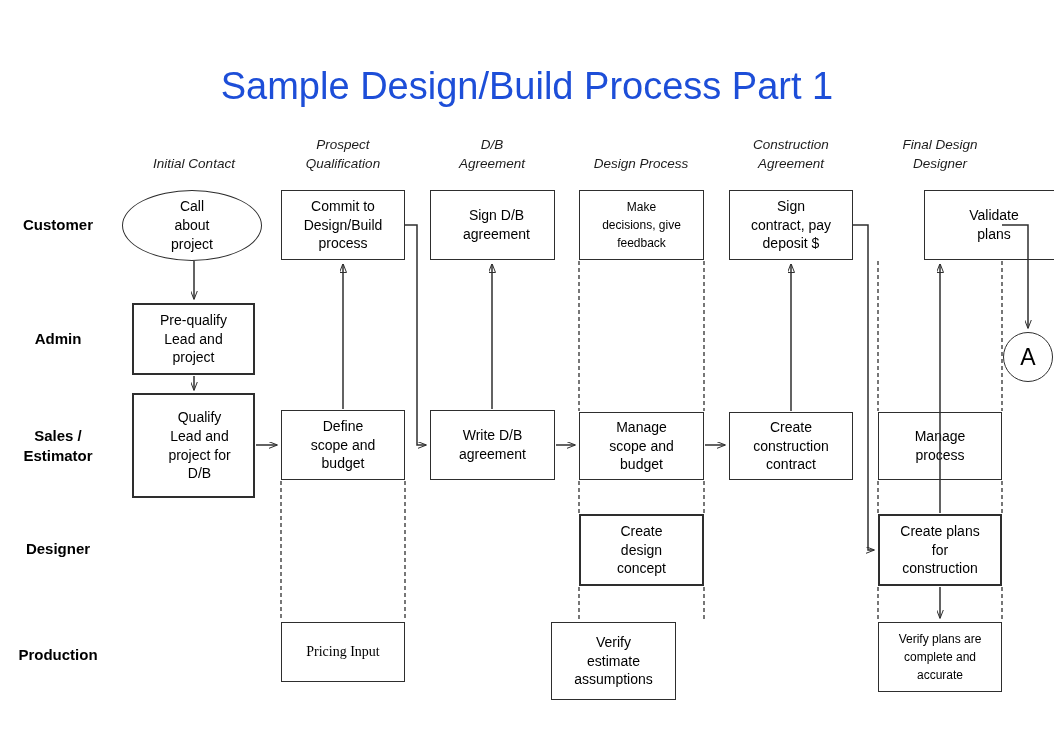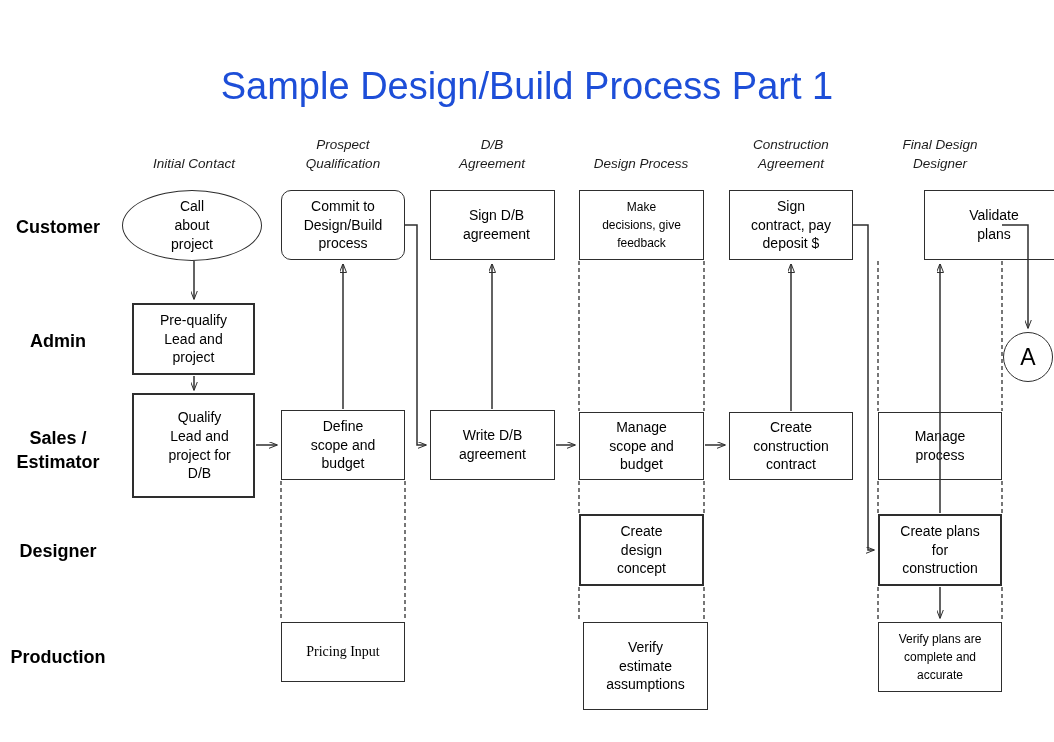--- a/index.html
+++ b/index.html
@@ -14,48 +14,48 @@
   .phase{
     position:absolute;top:126px;height:48px;width:150px;
     display:flex;align-items:flex-end;justify-content:center;
     text-align:center;font-style:italic;font-size:13.5px;line-height:1.4;
     white-space:pre-line;color:#1c1c1c;
   }
   #ph-0{left:119px;} #ph-1{left:268px;} #ph-2{left:417px;}
   #ph-3{left:566px;} #ph-4{left:716px;} #ph-5{left:865px;}
   .lane{
     position:absolute;left:0;width:116px;text-align:center;
-    font-weight:bold;font-size:18px;line-height:1.35;white-space:pre-line;
+    font-weight:bold;font-size:15px;line-height:1.35;white-space:pre-line;
   }
   #lane-0{top:215px;} #lane-1{top:329px;} #lane-2{top:426px;}
   #lane-3{top:539px;} #lane-4{top:645px;}
   .node{
     position:absolute;background:#ffffff;border:1.6px solid #2e2e2e;
     display:flex;align-items:center;justify-content:center;text-align:center;
     font-size:14px;line-height:1.34;white-space:pre-line;box-sizing:border-box;
     z-index:1;
   }
   .node.small{font-size:12px;line-height:1.5;}
   #n-call{left:122px;top:190px;width:140px;height:71px;border-radius:50%;border-width:1.4px;}
-  #n-commit{left:281px;top:190px;width:124px;height:70px;border-radius:10px;}
+  #n-commit{left:281px;top:190px;width:124px;height:70px;}
   #n-signdb{left:430px;top:190px;width:125px;height:70px;padding-left:8px;}
   #n-makedec{left:579px;top:190px;width:125px;height:70px;}
   #n-signcon{left:729px;top:190px;width:124px;height:70px;}
   #n-validate{left:878px;top:190px;width:140px;height:70px;margin-left:46px;}
   #n-prequal{left:132px;top:303px;width:123px;height:72px;border-width:2px;}
   #n-qualify{left:132px;top:393px;width:123px;height:105px;border-width:2px;padding-left:12px;}
   #n-define{left:281px;top:410px;width:124px;height:70px;}
   #n-writedb{left:430px;top:410px;width:125px;height:70px;}
   #n-managescope{left:579px;top:412px;width:125px;height:68px;}
   #n-createcon{left:729px;top:412px;width:124px;height:68px;}
   #n-manageproc{left:878px;top:412px;width:124px;height:68px;}
   #n-createdesign{left:579px;top:514px;width:125px;height:72px;border-width:2px;}
   #n-createplans{left:878px;top:514px;width:124px;height:72px;border-width:2px;}
   #n-pricing{left:281px;top:622px;width:124px;height:60px;font-family:Liberation Serif, serif;}
-  #n-verifyest{left:583px;top:622px;width:125px;height:88px;}
+  #n-verifyest{left:551px;top:622px;width:125px;height:78px;}
   #n-verifyplans{left:878px;top:622px;width:124px;height:70px;}
   #n-circleA{left:1003px;top:332px;width:50px;height:50px;border-radius:50%;
     font-size:23px;border-width:1.4px;}
   svg.links{position:absolute;left:0;top:0;z-index:2;pointer-events:none;}
   svg.links path{fill:none;stroke:#2f2f2f;}
   svg.links path.solid{stroke-width:1.5;}
   svg.links path.dashed{stroke-width:1.3;stroke-dasharray:4 3;}
 </style>
 </head>
 <body>

